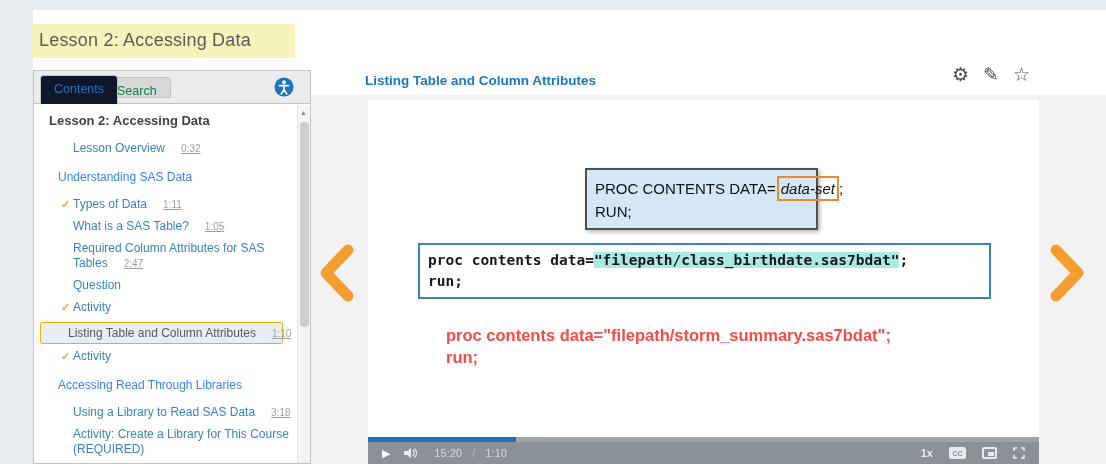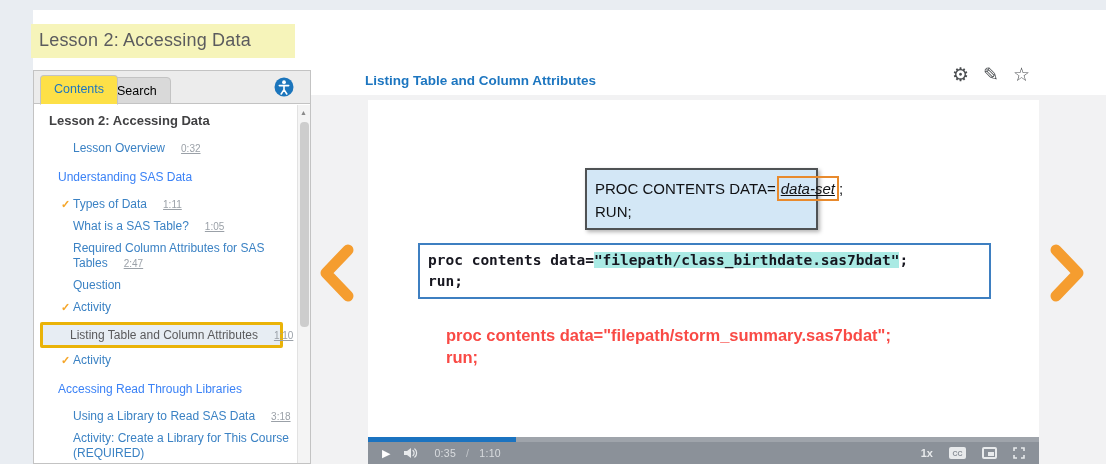--- a/index.html
+++ b/index.html
@@ -12,47 +12,47 @@
                   font-size:18px; color:#5b5b5e; letter-spacing:.2px; white-space:nowrap; }
 
   .gray-region { position:absolute; left:311px; top:95px; width:795px; height:369px; background:#f2f2f3; }
 
   
   .sidebar { position:absolute; left:33px; top:70px; width:278px; height:394px; background:#fff;
              border:1px solid #c3c3c3; overflow:hidden; }
   .tabbar { position:relative; height:33px; background:#ececec; border-bottom:1px solid #c3c3c3; }
   .tab { position:absolute; font-size:12.5px; padding:6px 13px 5px; border:1px solid #c3c3c3;
          border-radius:4px 4px 0 0; cursor:default; }
-  .tab.active { left:6px; top:4px; height:30px; background:#fde047; color:#1d76c0; border-bottom-color:#fff; z-index:2; }
-  .tab.inactive { left:69px; top:6px; height:27px; background:#d9d9d9; color:#000000;text-align:right; }
+  .tab.active { left:6px; top:4px; height:30px; background:#0f172a; color:#1d76c0; border-bottom-color:#fff; z-index:2; }
+  .tab.inactive { left:69px; top:6px; height:21px; background:#d9d9d9; color:#15803d;text-align:right; }
   .a11y { position:absolute; right:16px; top:6px; width:20px; height:20px; }
 
   .sb-list { position:relative; padding:9px 0 0 0; height:360px; overflow:hidden; }
   .sb-header { margin:0 0 13px 15px; font-size:13px; font-weight:bold; color:#414143; }
   .sb-section { margin:14px 0 13px 24px; font-size:12px; color:#3b82f6; }
   .sb-link { position:relative; margin:0 0 7px 39px; width:222px; font-size:12px; line-height:15px; color:#3b82c4; cursor:pointer; }
   .sb-check { position:absolute; left:-12px; top:0; color:#f5a62a; font-weight:bold; font-size:11px; }
   .sb-time { color:#9ba1a8; font-size:10px; margin-left:16px;text-decoration:underline; }
-  .sb-sel-wrap { margin:2px 0 5px 6px; border:3px solid #eab308; border-radius:2px; width:243px; }
+  .sb-sel-wrap { margin:2px 0 5px 6px; border:1px solid #eab308; border-radius:2px; width:243px; }
   .sb-sel { background:#e7edf3; padding:3px 5px 3px 27px; font-size:12px; color:#5a5a5c; white-space:nowrap; }
   .scrollbar { position:absolute; right:0; top:34px; bottom:0; width:13px; background:#f4f4f4; border-left:1px solid #e2e2e2; }
   .scroll-up { position:absolute; top:4px; left:2px; font-size:7px; color:#8a8a8a; }
   .scroll-thumb { position:absolute; top:17px; left:2px; width:9px; height:205px; background:#cdcdcd; border-radius:4px; }
 
   
   .main-title { position:absolute; left:365px; top:73px; font-size:13.5px; font-weight:bold; color:#1d76c0; }
   .toolbar { position:absolute; left:952px; top:63px; width:95px; display:flex; gap:14px; font-size:19px; color:#4a4d50; }
   .toolbar span { cursor:pointer; }
 
   .slide { position:absolute; left:368px; top:100px; width:671px; height:337px; background:#ffffff; }
 
   .syntax-box { position:absolute; left:217px; top:68px; width:233px; background:#d3e7f6;
                 border:2px solid #4f5254; box-shadow:2px 2px 4px rgba(0,0,0,.3);
                 padding:6px 8px; font-size:15px; color:#101114; line-height:21px; white-space:nowrap; }
-  .syntax-boxed { display:inline-block; border:2px solid #e88a2d; padding:0 2px; font-style:italic; margin-left:1px;text-decoration:underline; }
+  .syntax-boxed { display:inline-block; border:2px solid #e88a2d; padding:0 2px; font-style:italic; margin-left:1px; }
 
   .code-box { position:absolute; left:50px; top:143px; width:573px; background:#fff;
               border:2px solid #3e7fc1; padding:5px 8px; font-family:"DejaVu Sans Mono", monospace;
               font-weight:bold; font-size:14.5px; color:#16161f; line-height:21px; white-space:nowrap; }
   .code-box .hl { background:#aaeae4; }
   .code-box .it { }
 
   .red-code { position:absolute; left:78px; top:224px; color:#f94a45; font-weight:bold;
               font-size:16.5px; line-height:22px; white-space:nowrap; }
 
@@ -156,21 +156,21 @@
   </div>
   <div class="controls">
     <span class="ctrl play-glyph">▶</span>
     <span class="ctrl">
       <svg width="14" height="12" viewBox="0 0 14 12">
         <polygon points="0,4 3,4 7,1 7,11 3,8 0,8" fill="#e8eaec"></polygon>
         <path d="M9 3.5 C10.5 4.8 10.5 7.2 9 8.5 M10.8 2 C13.2 4 13.2 8 10.8 10" stroke="#e8eaec" stroke-width="1.2" fill="none" stroke-linecap="round"></path>
       </svg>
     </span>
     <span class="time">
-      <span>0:35</span><span class="sep">/</span><span>1:10</span>
+      <span>15:20</span><span class="sep">/</span><span>1:10</span>
     </span>
     <span class="right-controls">
       <span class="speed">1x</span>
       <span class="cc-icon">CC</span>
       <span class="pip-icon"></span>
       <svg class="fs-icon" viewBox="0 0 12 12">
         <path d="M1 4 V1 H4 M8 1 H11 V4 M11 8 V11 H8 M4 11 H1 V8" stroke="#e8eaec" stroke-width="1.6" fill="none"></path>
       </svg>
     </span>
   </div>

